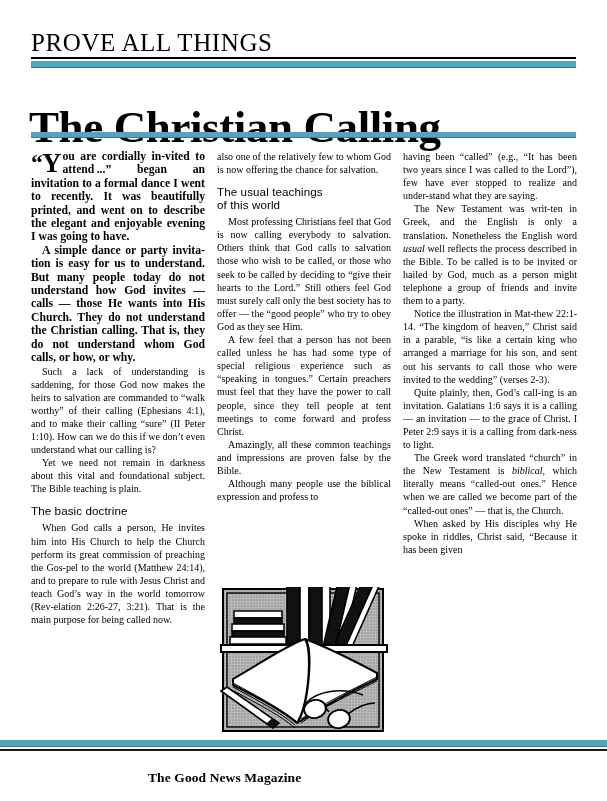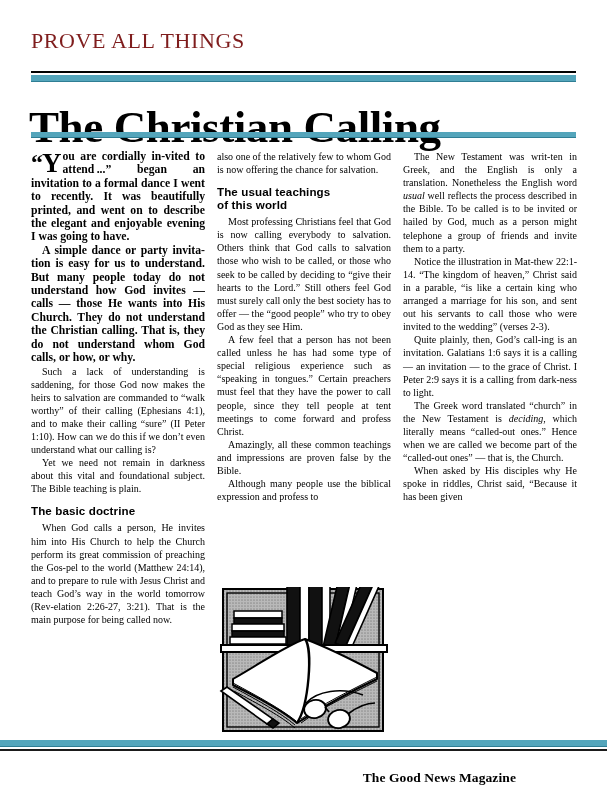--- a/index.html
+++ b/index.html
@@ -22,25 +22,25 @@
   }
 
   
   .masthead {
     position: absolute;
     left: 31px; top: 30px;
     width: 545px;
   }
   .kicker {
     font-family: "Liberation Serif", "DejaVu Serif", serif;
-    font-size: 22px;
+    font-size: 25px;
     letter-spacing: 0.6px;
     line-height: 1.0;
-    color: #7f1d1d;
-    padding-bottom: 19px;
+    color: #000000;
+    padding-bottom: 2px;
     white-space: nowrap;
   }
   .rule-thin {
     height: 2px;
     background: #000;
     width: 100%;
   }
   .rule-teal {
     height: 7px;
     background: #54a5bb;
@@ -113,21 +113,21 @@
     font-size: 24px;
     font-weight: bold;
     line-height: 20px;
     margin-top: 2px;
     letter-spacing: -1px;
   }
 
   h2.subhead {
     font-family: "Liberation Sans", "DejaVu Sans", sans-serif;
     font-size: 11.6px;
-    font-weight: bold;
+    font-weight: normal;
     line-height: 13px;
     margin: 9px 0 4px 0;
     letter-spacing: 0.1px;
   }
 
   em { font-style: italic; }
 
   
   .illus {
     position: absolute;
@@ -149,21 +149,21 @@
     position: absolute;
     left: 0px; top: 749px;
     width: 607px;
     height: 2px;
     background: #1b1b1b;
   }
   .footer {
     position: absolute;
     left: 0; top: 768px;
     width: 516px;
-    text-align: right;
+    text-align: left;
   }
   .footer .fname {
     display: inline-block;
     margin-left: 148px;
     font-size: 13.5px;
     font-weight: bold;
     font-family: "Liberation Serif", "DejaVu Serif", serif;
     letter-spacing: 0.1px;
   }
 </style>
@@ -264,24 +264,25 @@
             <ellipse cx="122" cy="132" rx="11" ry="9" transform="rotate(-12 122 132)"></ellipse>
             <path d="M108 120 L112 125" fill="none"></path>
             <path d="M89 116 C 100 104, 124 100, 146 108" fill="none" stroke-width="1.6"></path>
             <path d="M131 127 C 140 120, 150 116, 158 116" fill="none" stroke-width="1.6"></path>
           </g>
         </svg>
       </div>
     </div>
 
     <div class="col">
+      <p class="body noindent">having been “called” (e.g., “It has been two years since I was called to the Lord”), few have ever stopped to realize and under-stand what they are saying.</p>
       <p class="body"><span>The New Testament was writ-ten in Greek, and the English is only a translation. Nonetheless the English word </span><em>usual</em><span> well reflects the process described in the Bible. To be called is to be invited or hailed by God, much as a person might telephone a group of friends and invite them to a party.</span></p>
       <p class="body">Notice the illustration in Mat-thew 22:1-14. “The kingdom of heaven,” Christ said in a parable, “is like a certain king who arranged a marriage for his son, and sent out his servants to call those who were invited to the wedding” (verses 2-3).</p>
       <p class="body">Quite plainly, then, God’s call-ing is an invitation. Galatians 1:6 says it is a calling — an invitation — to the grace of Christ. I Peter 2:9 says it is a calling from dark-ness to light.</p>
-      <p class="body"><span>The Greek word translated “church” in the New Testament is </span><em>deciding</em><span>, which literally means “called-out ones.” Hence when we are called we become part of the “called-out ones” — that is, the Church.</span></p>
+      <p class="body"><span>The Greek word translated “church” in the New Testament is </span><em>biblical</em><span>, which literally means “called-out ones.” Hence when we are called we become part of the “called-out ones” — that is, the Church.</span></p>
       <p class="body">When asked by His disciples why He spoke in riddles, Christ said, “Because it has been given</p>
     </div>
 
   </div>
 
   <div class="rule-teal3"></div>
   <div class="rule-black-bottom"></div>
 
   <div class="footer">
     <span class="fname">The Good News Magazine</span>

